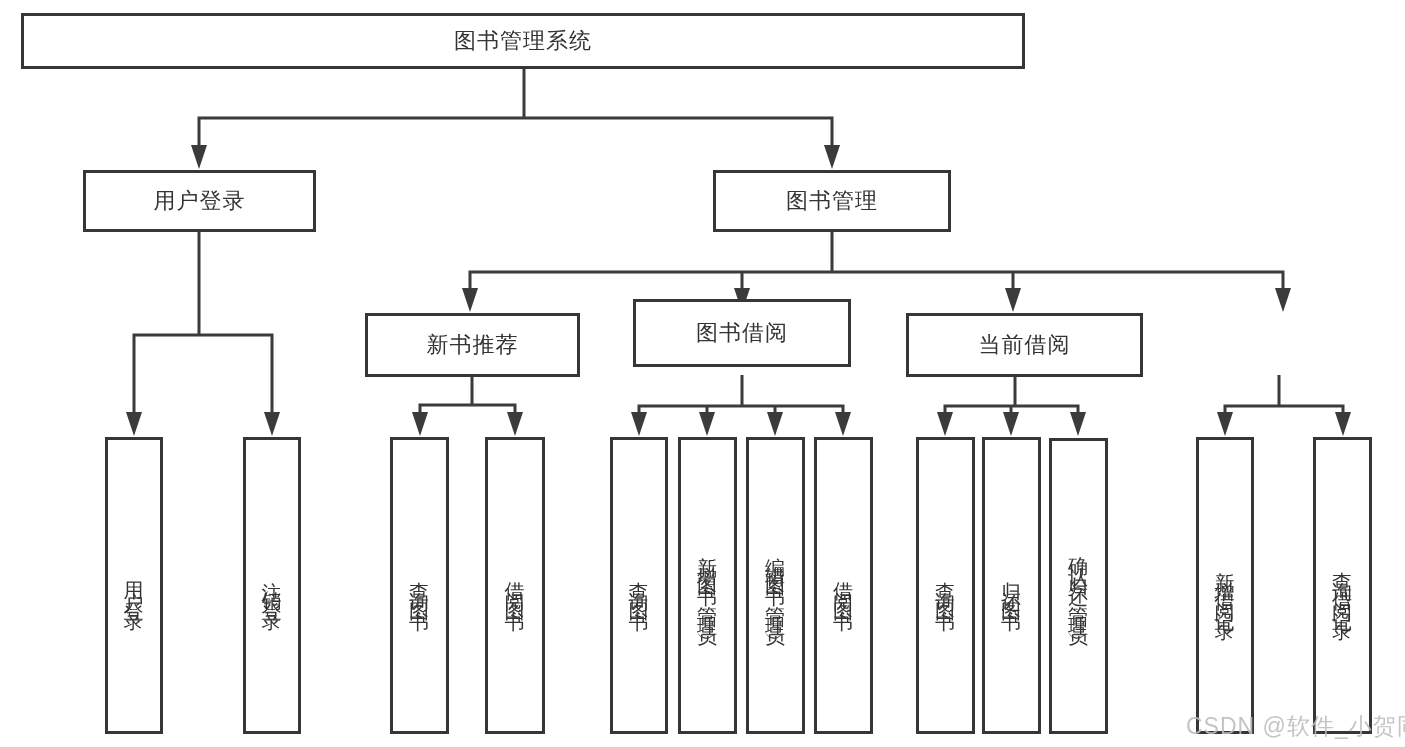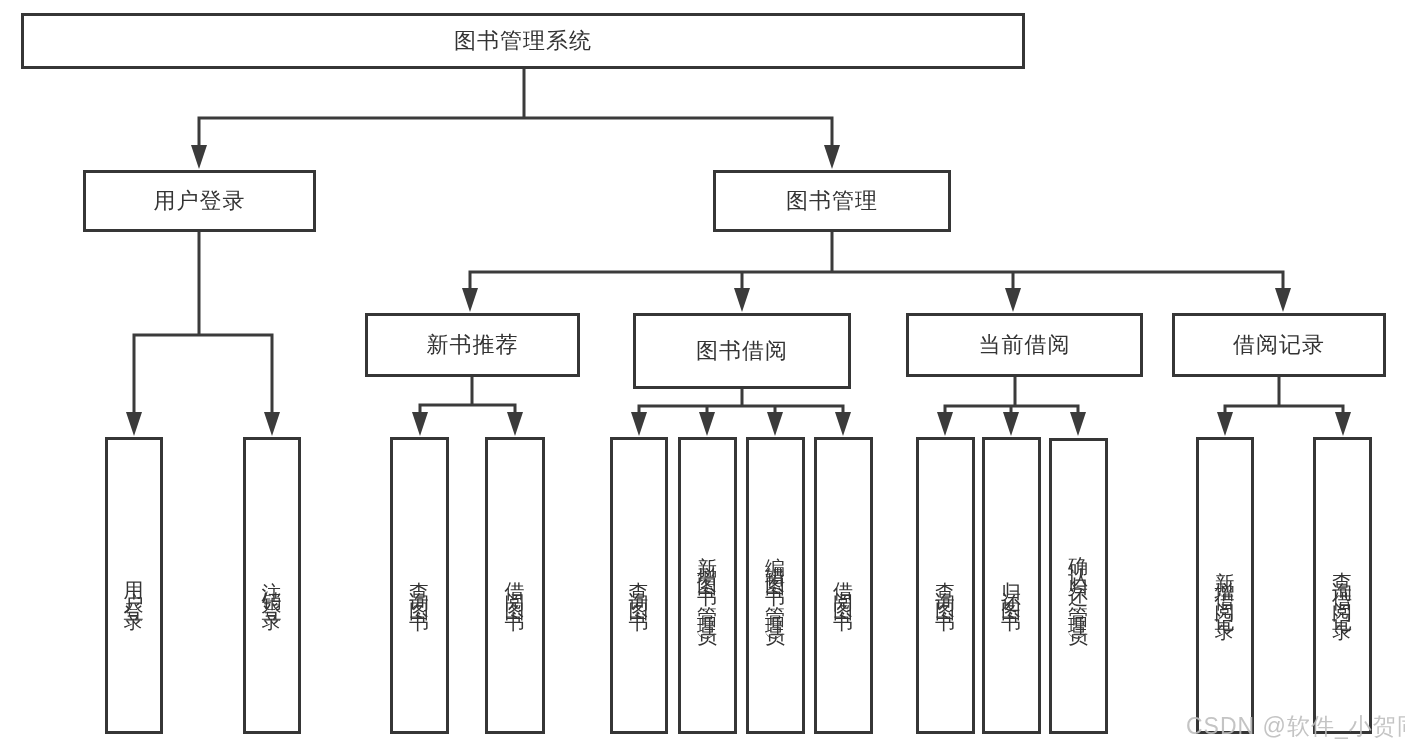--- a/index.html
+++ b/index.html
@@ -115,28 +115,25 @@
   <div class="box hnode" style="left:83px; top:170px; width:233px; height:62px;">
     <span>用户登录</span>
   </div>
   <div class="box hnode" style="left:365px; top:313px; width:215px; height:64px;">
     <span>新书推荐</span>
   </div>
 
   <div class="box hnode" style="left:713px; top:170px; width:238px; height:62px;">
     <span>图书管理</span>
   </div>
-  <div class="box hnode" style="left:633px; top:313px; width:218px; height:76px;justify-content:center;">
+  <div class="box hnode" style="left:633px; top:299px; width:218px; height:68px;justify-content:center;">
     <span>图书借阅</span>
   </div>
   <div class="box hnode" style="left:906px; top:313px; width:237px; height:64px;">
     <span>当前借阅</span>
-  </div>
-  <div class="box hnode" style="left:1172px; top:313px; width:214px; height:64px;">
-    <span>借阅记录</span>
   </div>
 
   <div class="box leaf" style="left:105px; top:437px; width:58px; height:297px;">
     <span>用户登录</span>
   </div>
   <div class="box leaf" style="left:243px; top:437px; width:58px; height:297px;">
     <span>注销登录</span>
   </div>
 
   <div class="box leaf" style="left:390px; top:437px; width:59px; height:297px;">

